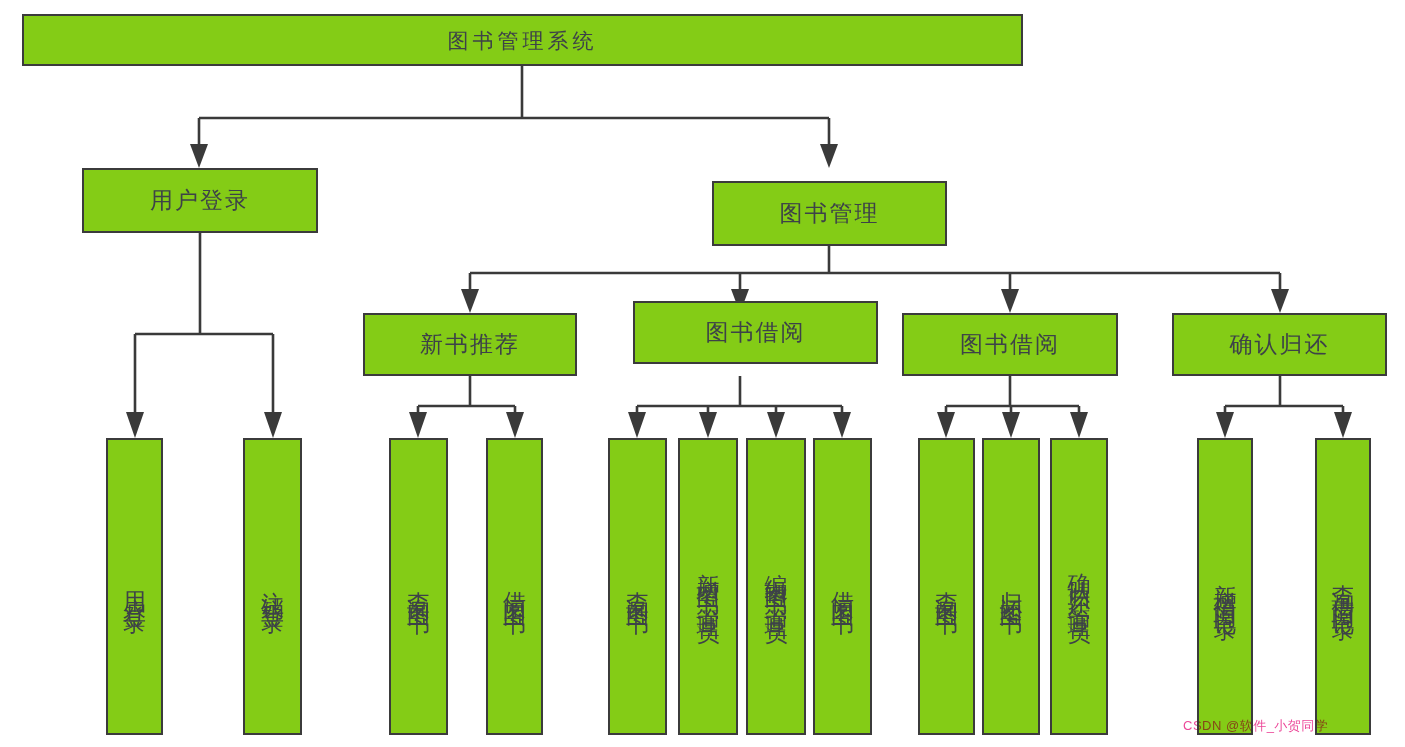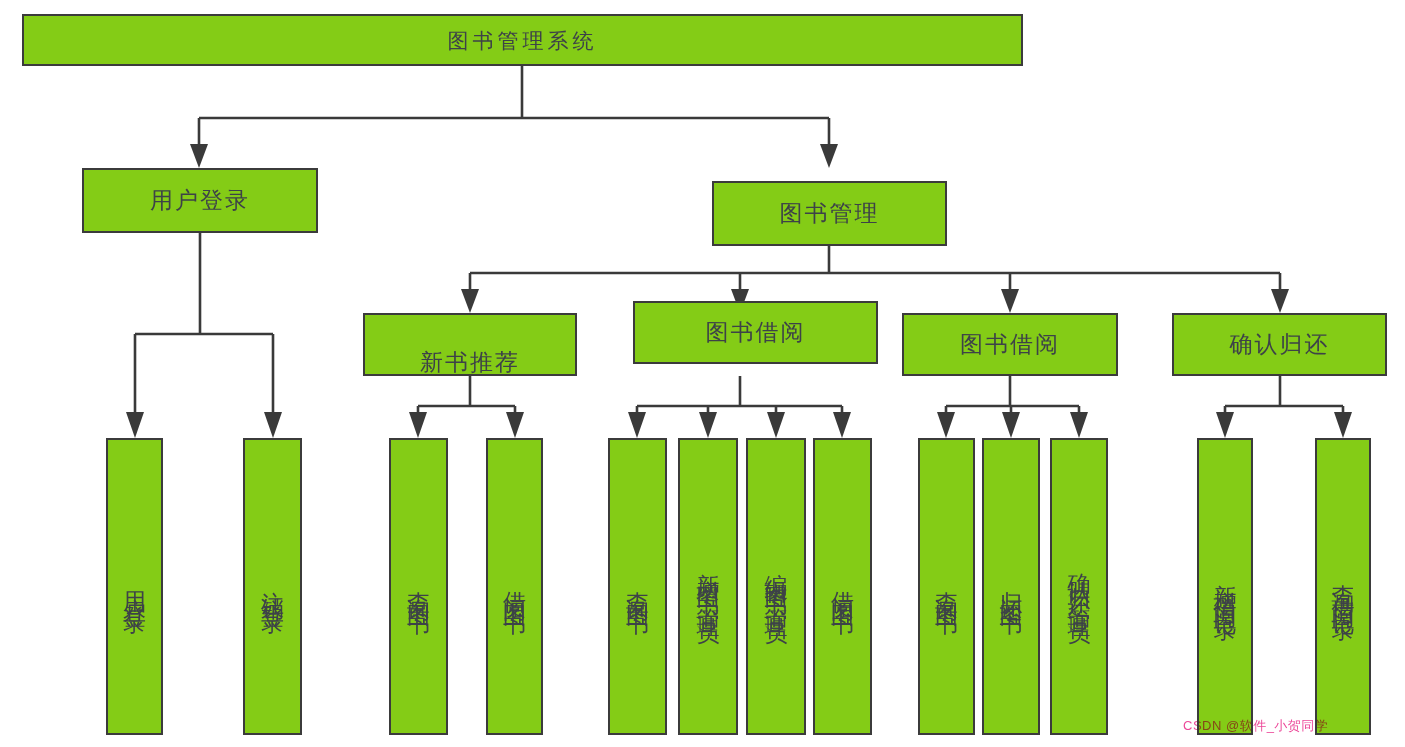--- a/index.html
+++ b/index.html
@@ -49,21 +49,21 @@
     text-orientation: mixed;
     font-size: 23px;
     letter-spacing: 7px;
     line-height: 1;
     white-space: nowrap;
   }
   
   .n-system   { left: 22px;   top: 14px;  width: 1001px; height: 52px; }
   .n-login    { left: 82px;   top: 168px; width: 236px;  height: 65px; }
   .n-mgmt     { left: 712px;  top: 168px; width: 235px;  height: 65px; margin-top: 13px; }
-  .n-newbook  { left: 363px;  top: 313px; width: 214px;  height: 63px; align-items: flex-end; }
+  .n-newbook  { left: 363px;  top: 313px; width: 214px;  height: 63px; }
   .n-borrow   { left: 633px;  top: 301px; width: 245px;  height: 63px; }
   .n-current  { left: 902px;  top: 313px; width: 216px;  height: 63px; }
   .n-records  { left: 1172px; top: 313px; width: 215px;  height: 63px; }
   .n-a1 { left: 106px;  top: 438px; width: 57px; height: 297px; }
   .n-a2 { left: 243px;  top: 438px; width: 59px; height: 297px; }
   .n-b1 { left: 389px;  top: 438px; width: 59px; height: 297px; }
   .n-b2 { left: 486px;  top: 438px; width: 57px; height: 297px; }
   .n-c1 { left: 608px;  top: 438px; width: 59px; height: 297px; }
   .n-c2 { left: 678px;  top: 438px; width: 60px; height: 297px; }
   .n-c3 { left: 746px;  top: 438px; width: 60px; height: 297px; }

